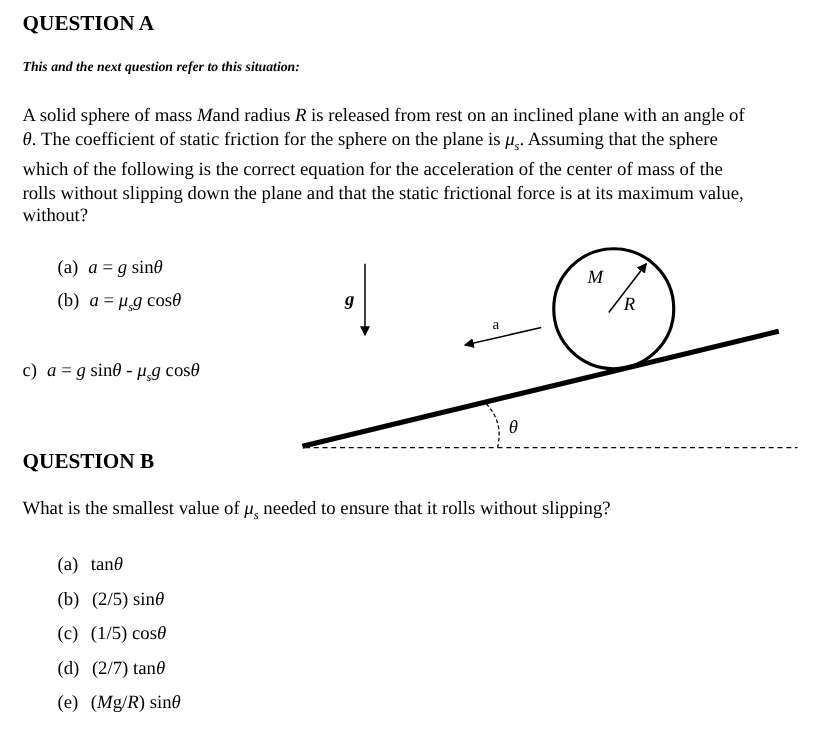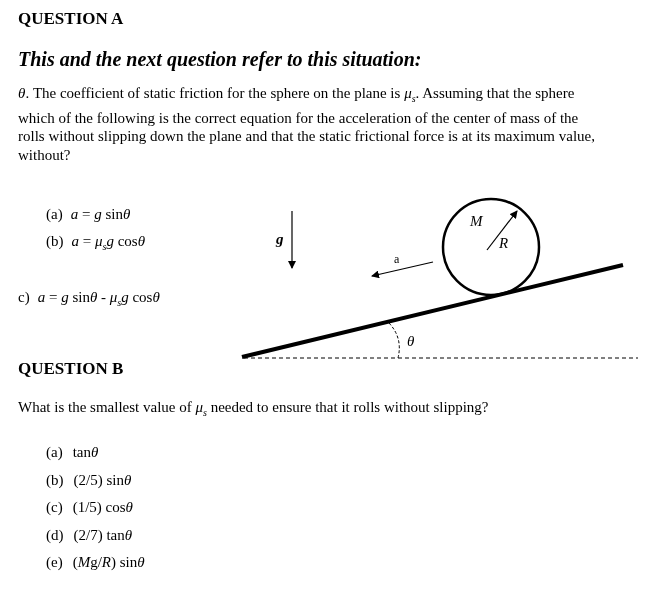--- a/index.html
+++ b/index.html
@@ -1,33 +1,34 @@
 <!DOCTYPE html>
 <html><head>
 <meta charset="utf-8">
 <style>
   html, body { margin:0; padding:0; background:#fff; }
   body { width:669px; height:595px; position:relative; overflow:hidden;
          font-family:"Liberation Serif", serif; color:#000; }
   .abs { position:absolute; white-space:nowrap; }
   .h { font-weight:bold; font-size:17px; }
-  .intro { font-weight:bold; font-style:italic; font-size:20px; }
+  .intro { font-weight:bold; font-style:italic; font-size:11px; }
   .body { font-size:15px; line-height:18.5px; }
   .opt { font-size:15px; }
   .i { font-style:italic; }
   svg { position:absolute; left:0; top:0; }
   svg text { font-family:"Liberation Serif", serif; }
 </style>
 </head>
 <body>
 
 <div class="abs h" style="left:18px;top:9px;">QUESTION A</div>
 <div class="abs intro" style="left:18px;top:48px;">This and the next question refer to this situation:</div>
 
 <div class="abs body" id="para" style="left:18px;top:84px;">
+    <div><span>A solid sphere of mass </span><span class="i">M</span><span>and radius </span><span class="i">R</span><span> is released from rest on an inclined plane with an angle of</span></div>
     <div><span class="i">θ</span><span>. The coefficient of static friction for the sphere on the plane is </span><span class="i">μ</span><sub class="i" style="font-size: 10px;">s</sub><span>. Assuming that the sphere</span></div>
     <div><span>which of the following is the correct equation for the acceleration  of the center of mass of the</span></div>
     <div><span>rolls without slipping  down the plane and that the static frictional force is at its maximum  value,</span></div>
     <div><span>without?</span></div>
   </div>
 
 <div id="optsA">
     <div class="abs opt" style="left: 46px; top: 206px;"><span style="margin-right: 8px;">(a)</span><span class="i">a</span><span> = </span><span class="i">g</span><span> sin</span><span class="i">θ</span></div>
     <div class="abs opt" style="left: 46px; top: 233px;"><span style="margin-right: 8px;">(b)</span><span class="i">a</span><span> = </span><span class="i">μ</span><sub class="i" style="font-size: 10px;">s</sub><span class="i">g</span><span> cos</span><span class="i">θ</span></div>
     <div class="abs opt" style="left: 18px; top: 289px;"><span style="margin-right: 8px;">c)</span><span class="i">a</span><span> = </span><span class="i">g</span><span> sin</span><span class="i">θ</span><span> - </span><span class="i">μ</span><sub class="i" style="font-size: 10px;">s</sub><span class="i">g</span><span> cos</span><span class="i">θ</span></div>

